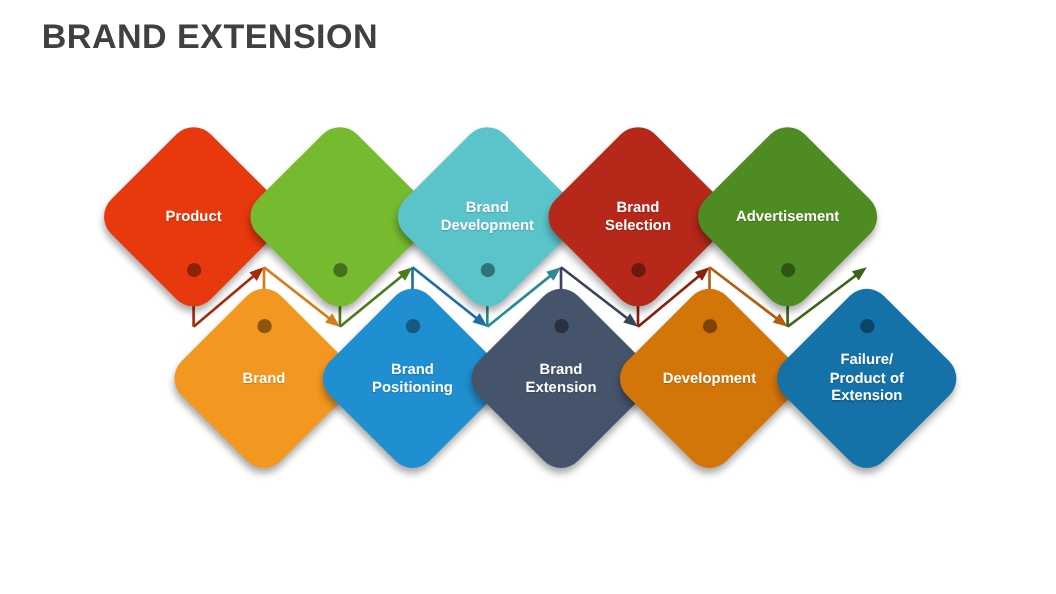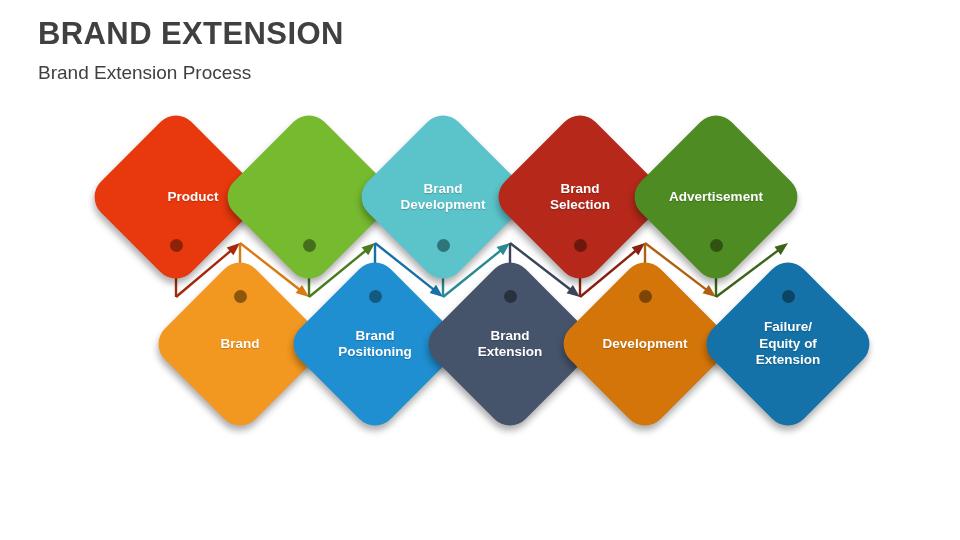--- a/index.html
+++ b/index.html
@@ -86,21 +86,20 @@
     pointer-events: none;
   }
 </style>
 </head>
 <body>
 
 <div id="slide">
 
   <div id="title-block">
     <div id="page-title">BRAND EXTENSION</div>
-    <div id="page-subtitle">Brand Extension Process</div>
   </div>
 
   <div id="diagram">
     <svg id="connectors" viewBox="0 0 960 540" width="960" height="540" xmlns="http://www.w3.org/2000/svg">
         <path d="M 176 245 L 176 297" fill="none" stroke="#a52a0c" stroke-width="2.4" stroke-linecap="butt"></path>
         <path d="M 176 297 L 231.5927936814132 250.0935803313076" fill="none" stroke="#a52a0c" stroke-width="2.4" stroke-linecap="butt"></path>
         <polygon points="0,0 -13,-5.2 -13,5.2" fill="#a52a0c" transform="translate(240,243) rotate(-40.155999624919325)"></polygon>
         <path d="M 240 296 L 240 243" fill="none" stroke="#d97a12" stroke-width="2.4" stroke-linecap="butt"></path>
         <path d="M 240 243 L 300.33744498891656 290.2206091217608" fill="none" stroke="#d97a12" stroke-width="2.4" stroke-linecap="butt"></path>
         <polygon points="0,0 -13,-5.2 -13,5.2" fill="#d97a12" transform="translate(309,297) rotate(38.04704253182609)"></polygon>
@@ -123,21 +122,21 @@
         <path d="M 645 243 L 707.2445926867988 290.34095781812863" fill="none" stroke="#b06010" stroke-width="2.4" stroke-linecap="butt"></path>
         <polygon points="0,0 -13,-5.2 -13,5.2" fill="#b06010" transform="translate(716,297) rotate(37.255289453577085)"></polygon>
         <path d="M 716 245 L 716 297" fill="none" stroke="#3b6418" stroke-width="2.4" stroke-linecap="butt"></path>
         <path d="M 716 297 L 779.2 249.6" fill="none" stroke="#3b6418" stroke-width="2.4" stroke-linecap="butt"></path>
         <polygon points="0,0 -13,-5.2 -13,5.2" fill="#3b6418" transform="translate(788,243) rotate(-36.86989764584402)"></polygon>
       </svg>
     <div id="nodes-layer">
         <div style="position: absolute; left: 112px; top: 133px; width: 128px; height: 128px;">
           <div class="node" style="left: 0px; top: 0px; background: rgb(232, 56, 13);"></div>
           <div class="node-dot" style="background: rgb(140, 34, 8); left: 57.5px; top: 105.5px;"></div>
-          <div class="node-label" style="left: 17px; top: 55.75px;">
+          <div class="node-label" style="left: 0px; top: 55.75px;">
             <div>Product</div>
           </div>
         </div>
         <div style="position: absolute; left: 245px; top: 133px; width: 128px; height: 128px;">
           <div class="node" style="left: 0px; top: 0px; background: rgb(118, 186, 47);"></div>
           <div class="node-dot" style="background: rgb(68, 112, 27); left: 57.5px; top: 105.5px;"></div>
         </div>
         <div style="position: absolute; left: 379px; top: 133px; width: 128px; height: 128px;">
           <div class="node" style="left: 0px; top: 0px; background: rgb(91, 196, 203);"></div>
           <div class="node-dot" style="background: rgb(45, 117, 122); left: 57.5px; top: 105.5px;"></div>
@@ -189,20 +188,20 @@
           <div class="node-dot" style="background: rgb(125, 68, 5); left: 57.5px; top: 9.5px;"></div>
           <div class="node-label" style="left: 0px; top: 55.75px;">
             <div>Development</div>
           </div>
         </div>
         <div style="position: absolute; left: 724px; top: 280px; width: 128px; height: 128px;">
           <div class="node" style="left: 0px; top: 0px; background: rgb(20, 114, 168);"></div>
           <div class="node-dot" style="background: rgb(12, 68, 101); left: 57.5px; top: 9.5px;"></div>
           <div class="node-label" style="left: 0px; top: 39.25px;">
             <div>Failure/</div>
-            <div>Equity of</div>
+            <div>Product of</div>
             <div>Extension</div>
           </div>
         </div>
       </div>
   </div>
 
 </div>
 
 </body></html>

